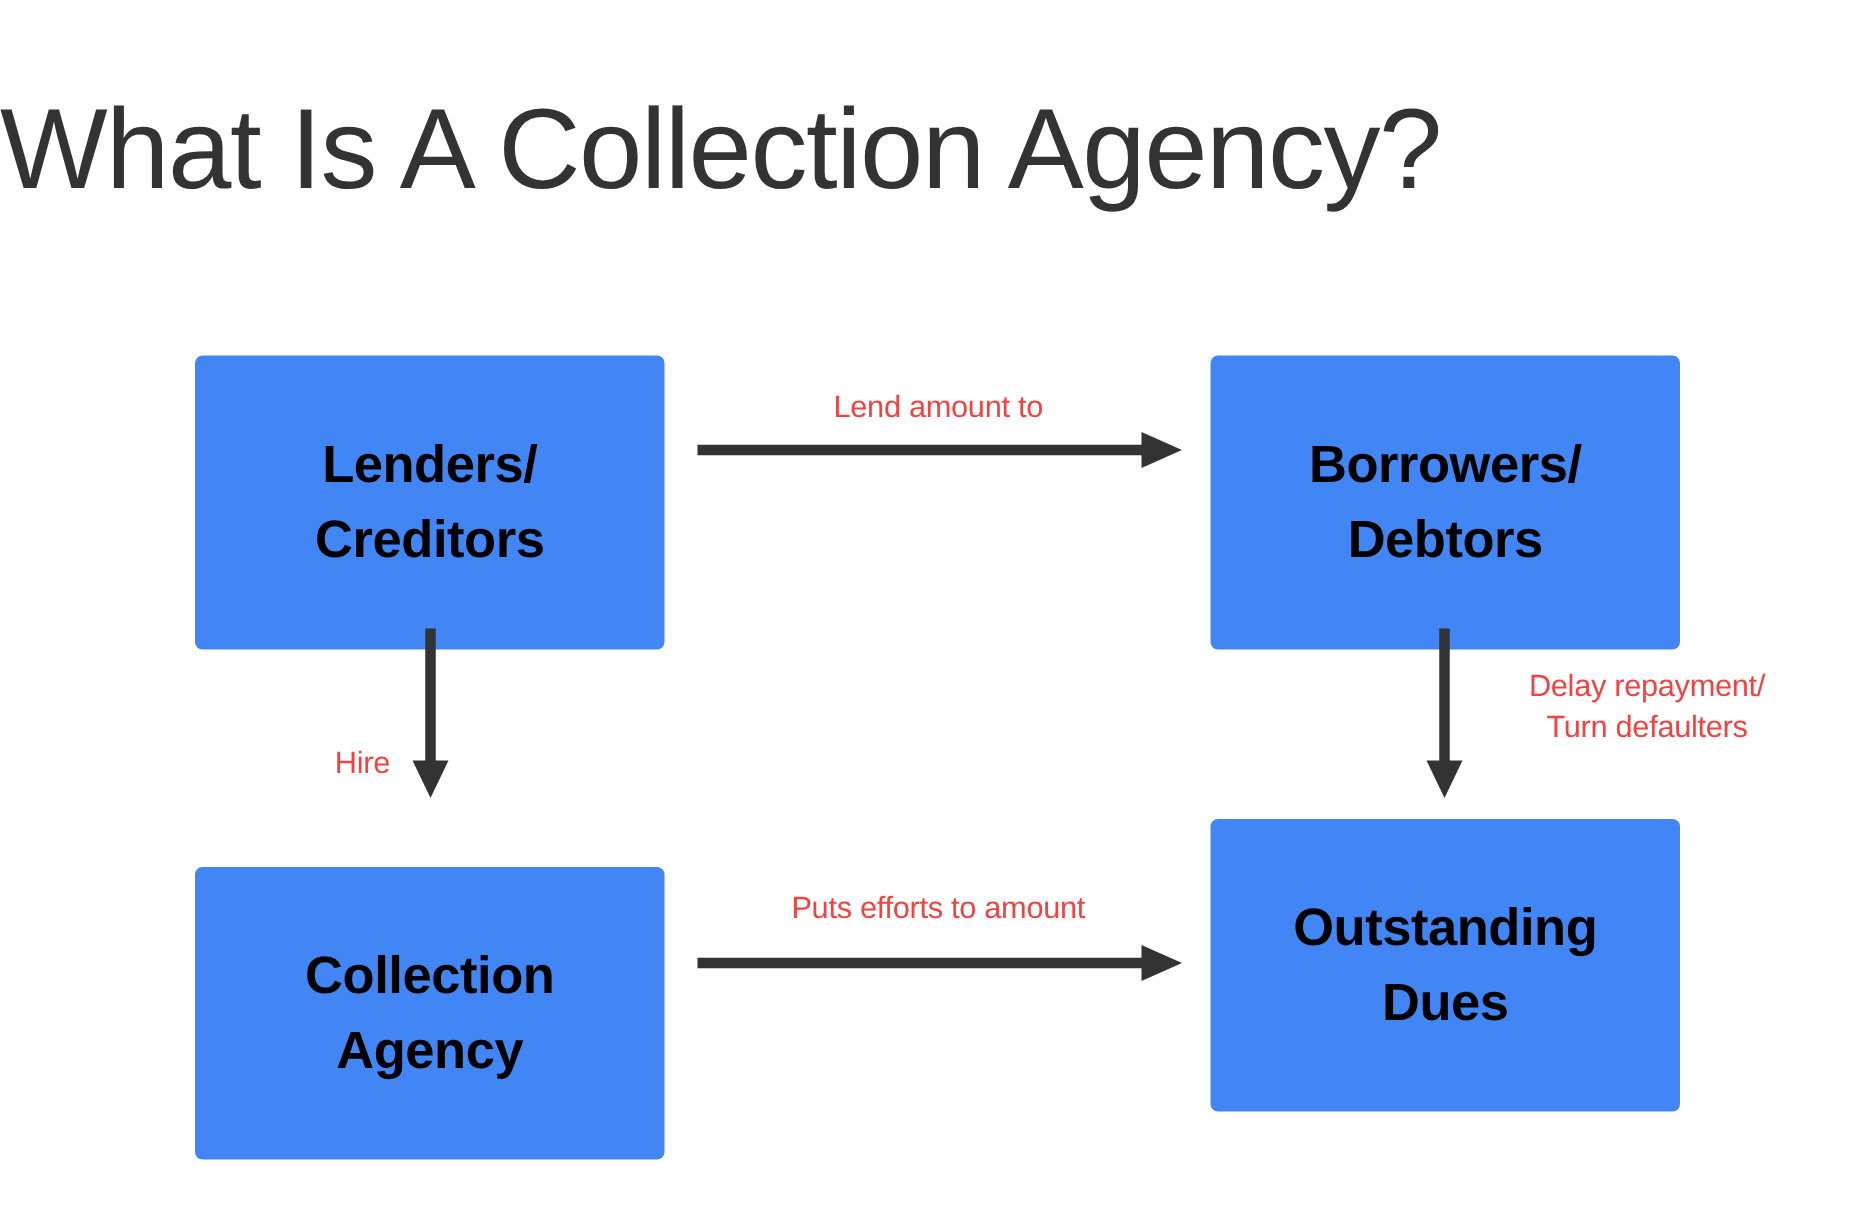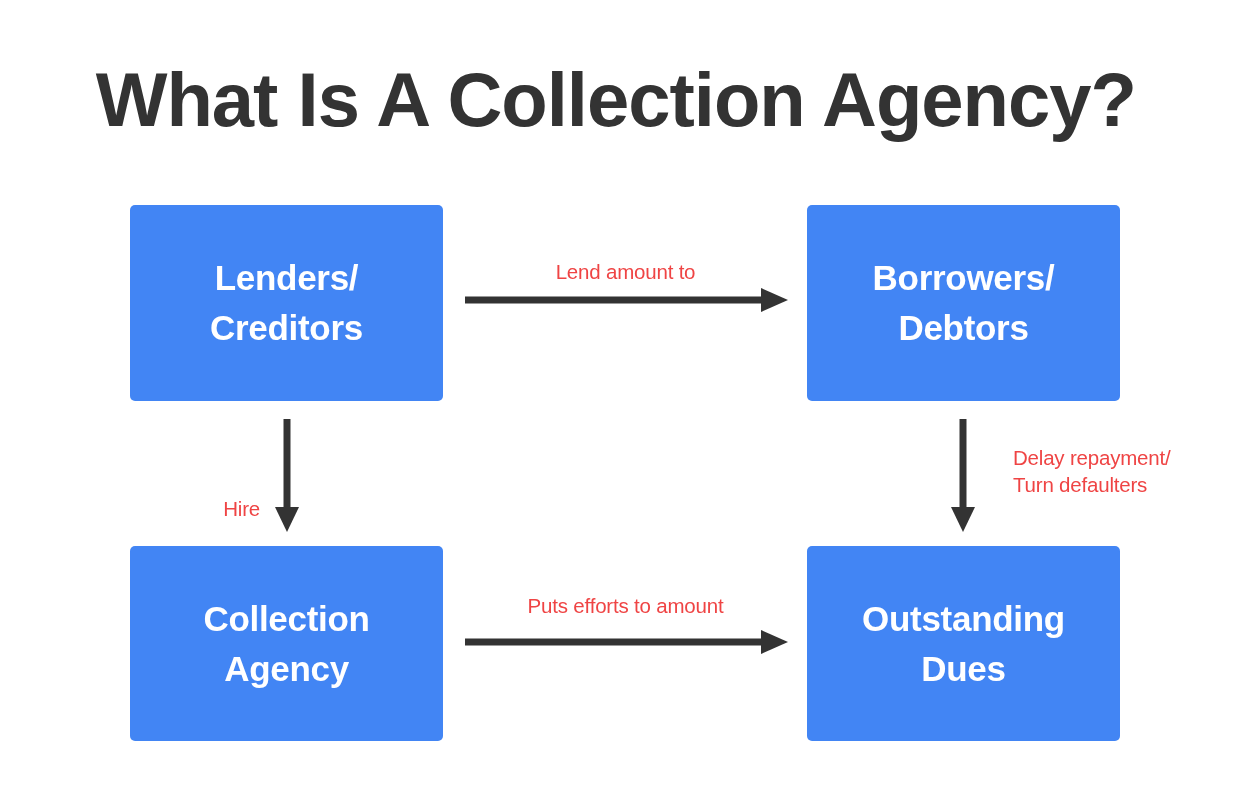--- a/index.html
+++ b/index.html
@@ -20,51 +20,52 @@
     height: 804px;
     background: #ffffff;
   }
 
   
   .page-title {
     position: absolute;
     left: 0;
     top: 62px;
     width: 1136px;
-    text-align: right;
+    text-align: left;
     font-size: 76px;
-    font-weight: bold;
+    font-weight: normal;
     letter-spacing: -1px;
     color: #333333;
     line-height: 1;
     white-space: nowrap;
   }
 
   
   .node {
     position: absolute;
     background: #4285f4;
     border-radius: 5px;
-    color: #ffffff;
+    color: #000000;
     display: flex;
     align-items: center;
     justify-content: center;
     text-align: center;
     font-size: 35px;
     font-weight: bold;
     line-height: 1.42;
     letter-spacing: -0.3px;
     box-sizing: border-box;
     padding: 4px 10px;
     white-space: pre-line;
+    margin-top: 32px;
   }
   #node-lenders   { left: 130px; top: 205px; width: 313px; height: 196px; }
   #node-borrowers { left: 807px; top: 205px; width: 313px; height: 196px; }
   #node-agency    { left: 130px; top: 546px; width: 313px; height: 195px; }
-  #node-dues      { left: 807px; top: 546px; width: 313px; height: 195px; }
+  #node-dues      { left: 807px; top: 514px; width: 313px; height: 195px; }
 
   
   .arrow-svg {
     position: absolute;
     overflow: visible;
   }
   .arrow-line {
     stroke: #333333;
     stroke-width: 7;
     fill: none;
@@ -82,21 +83,21 @@
     position: absolute;
     color: #ef4444;
     font-size: 20.5px;
     font-weight: normal;
     line-height: 1.32;
     letter-spacing: -0.2px;
     white-space: pre-line;
   }
   #label-lend    { left: 463px; top: 258px; width: 325px; text-align: center; }
   #label-hire    { left: 150px; top: 459px; width: 110px; text-align: right; margin-top: 36px; }
-  #label-delay   { left: 983px; top: 444px; width: 230px; text-align: left; margin-left: 30px; }
+  #label-delay   { left: 983px; top: 444px; width: 230px; text-align: center; }
   #label-recover { left: 463px; top: 592px; width: 325px; text-align: center; }
 </style>
 </head>
 <body>
 
 <div class="canvas">
 
   <div class="page-title">What Is A Collection Agency?</div>
 
   <div class="node" id="node-lenders">

